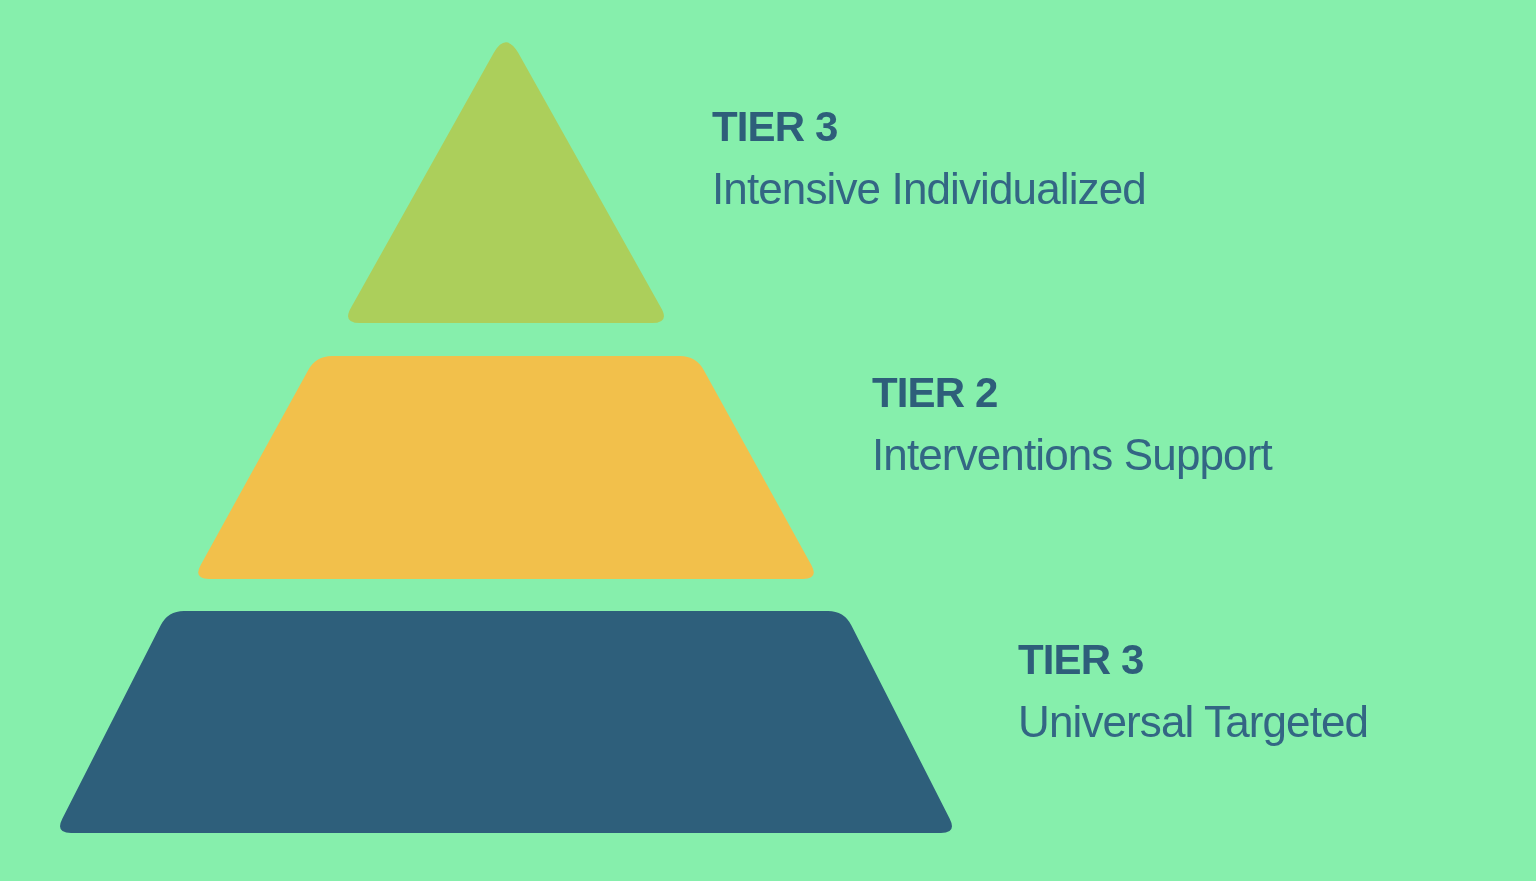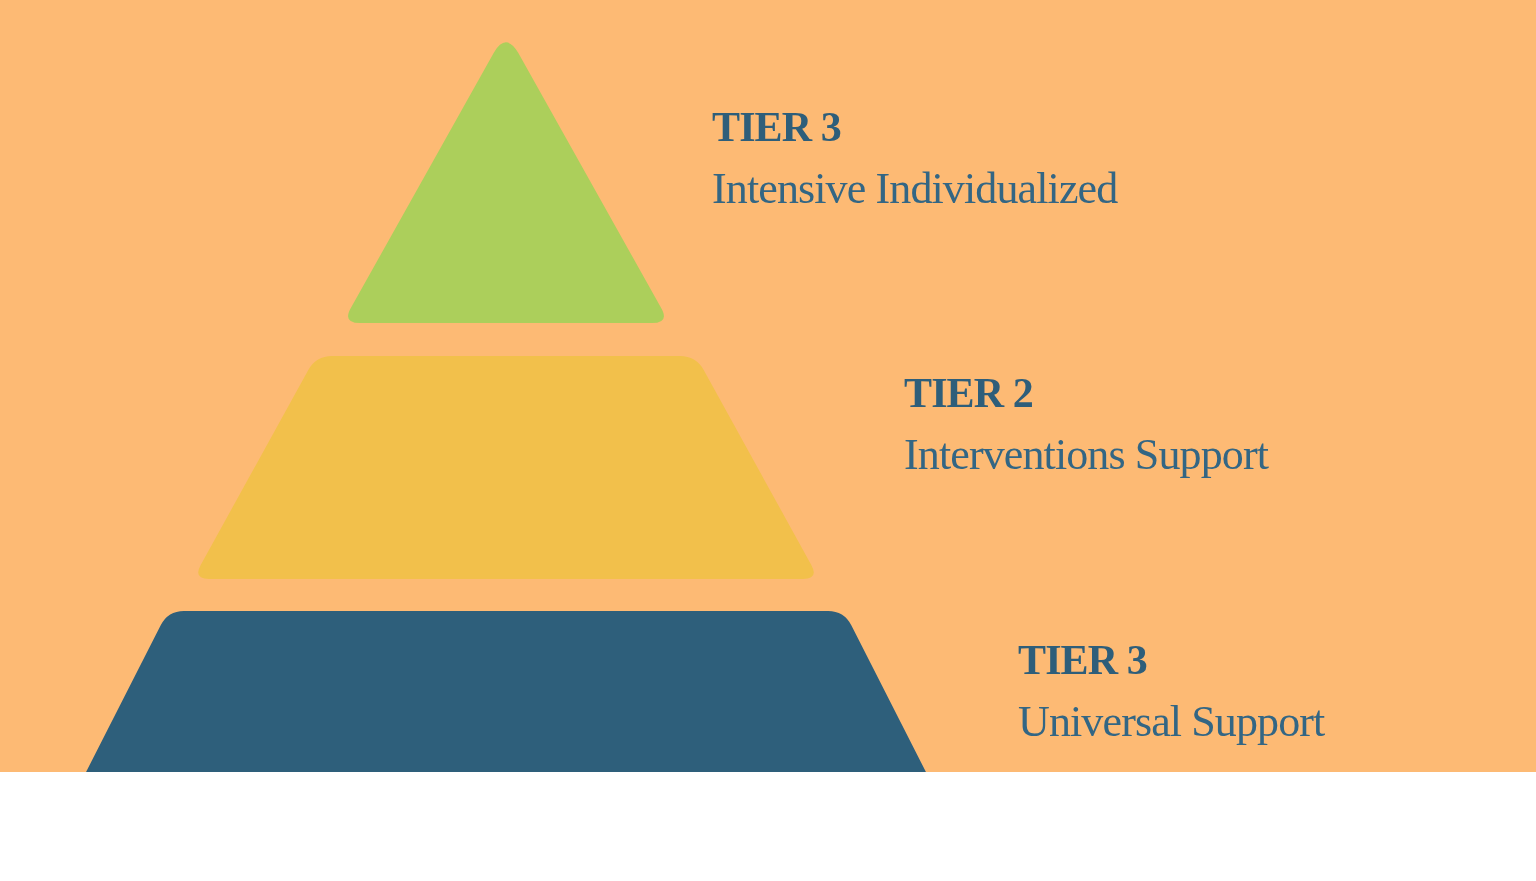--- a/index.html
+++ b/index.html
@@ -3,24 +3,24 @@
 <meta charset="utf-8">
 <style>
   html, body {
     margin: 0;
     padding: 0;
     background: #ffffff;
   }
   .stage {
     position: relative;
     width: 1536px;
-    height: 772px;
-    background: #fdba74;
+    height: 881px;
+    background: #86efac;
     overflow: hidden;
-    font-family: Liberation Serif, serif;
+    font-family: Liberation Sans, sans-serif;
   }
   .pyramid-svg {
     position: absolute;
     left: 0;
     top: 0;
     width: 1536px;
     height: 881px;
     display: block;
   }
   .tier-label {
@@ -50,23 +50,23 @@
     <path d="M 493.8 52.7 Q 506 32 518.2 52.7 L 660.9 307.5 Q 670 323 652 323 L 360 323 Q 342 323 351.1 307.5 Z" fill="#ACCF5B"></path>
     <path d="M 332 356 L 680 356 Q 696 356 703.7 370 L 811.3 565 Q 819 579 803 579 L 209 579 Q 193 579 200.7 565 L 308.3 370 Q 316 356 332 356 Z" fill="#F2C04B"></path>
     <path d="M 184 611 L 828 611 Q 844 611 851.3 625.3 L 949.7 818.7 Q 957 833 941 833 L 71 833 Q 55 833 62.3 818.7 L 160.7 625.3 Q 168 611 184 611 Z" fill="#2E5F7B"></path>
   </svg>
 
   <div class="tier-label label-tier3" style="color: rgb(51, 102, 132);">
     <div class="tier-title" style="color: rgb(46, 94, 122);">TIER 3</div>
     <div class="tier-line">Intensive Individualized</div>
   </div>
 
-  <div class="tier-label label-tier2" style="color: rgb(51, 102, 132); margin-left: 32px;">
+  <div class="tier-label label-tier2" style="color: rgb(51, 102, 132);">
     <div class="tier-title" style="color: rgb(46, 94, 122);">TIER 2</div>
     <div class="tier-line">Interventions Support</div>
   </div>
 
   <div class="tier-label label-tier1" style="color: rgb(51, 102, 132);">
     <div class="tier-title" style="color: rgb(46, 94, 122);">TIER 3</div>
-    <div class="tier-line">Universal Support</div>
+    <div class="tier-line">Universal Targeted</div>
   </div>
 
 </div>
 
 </body></html>

